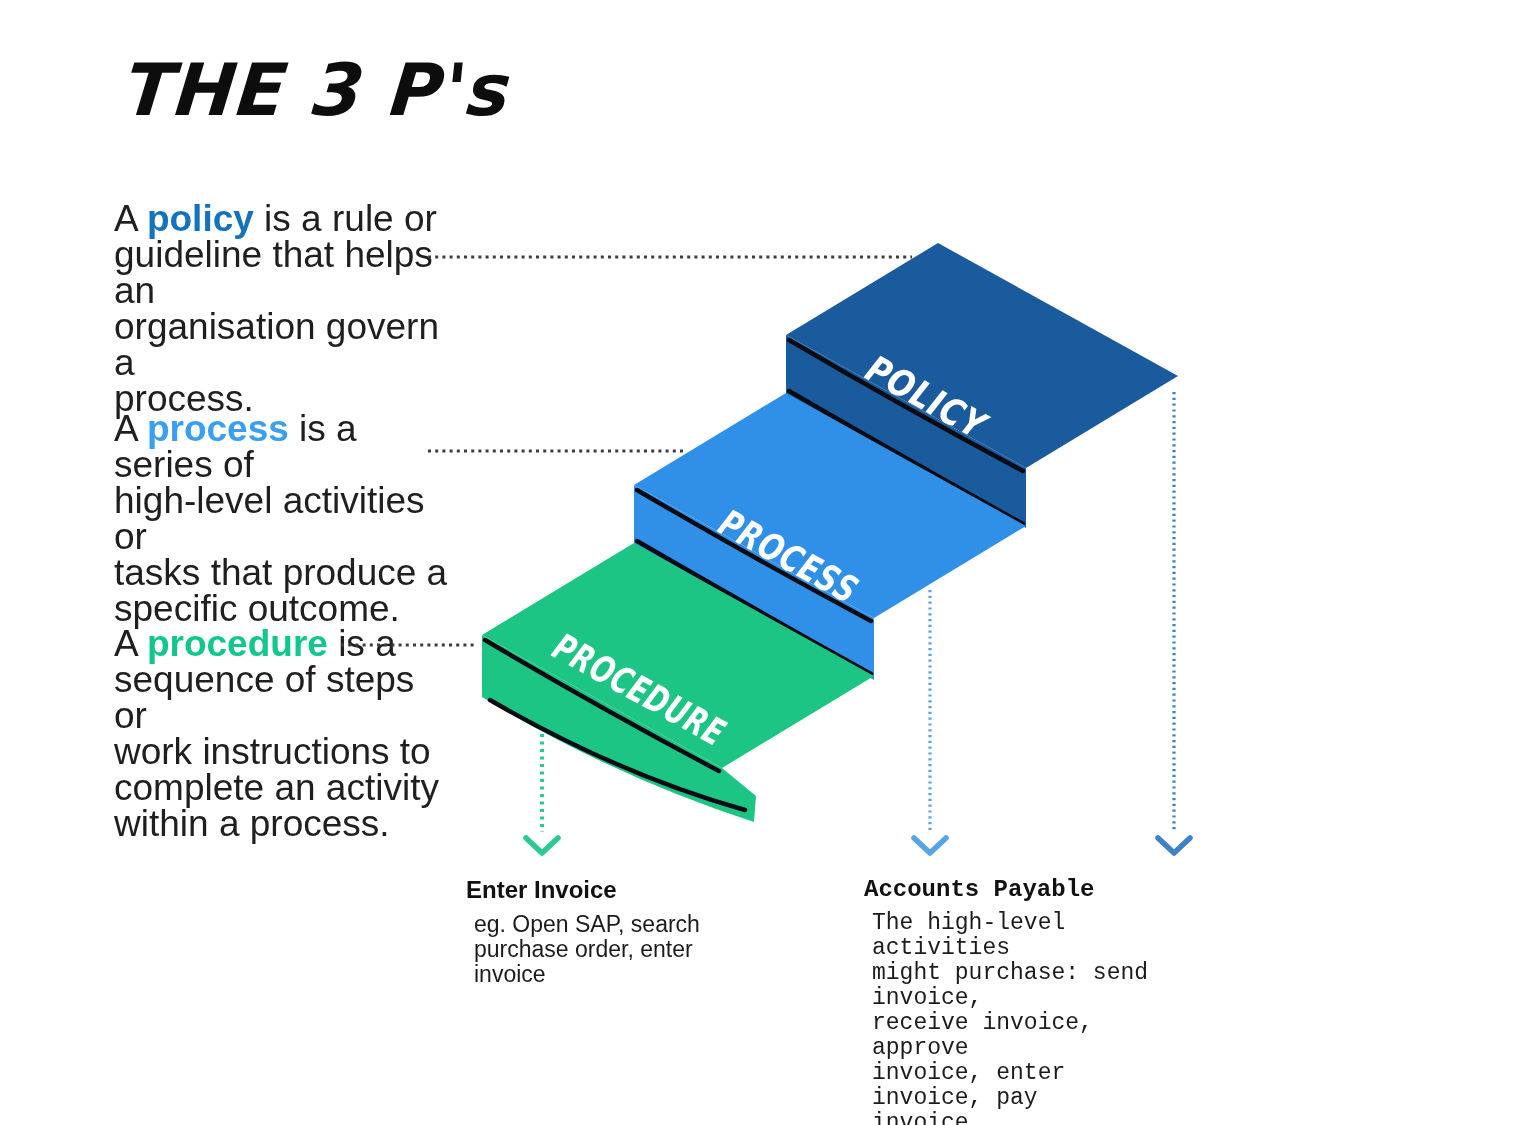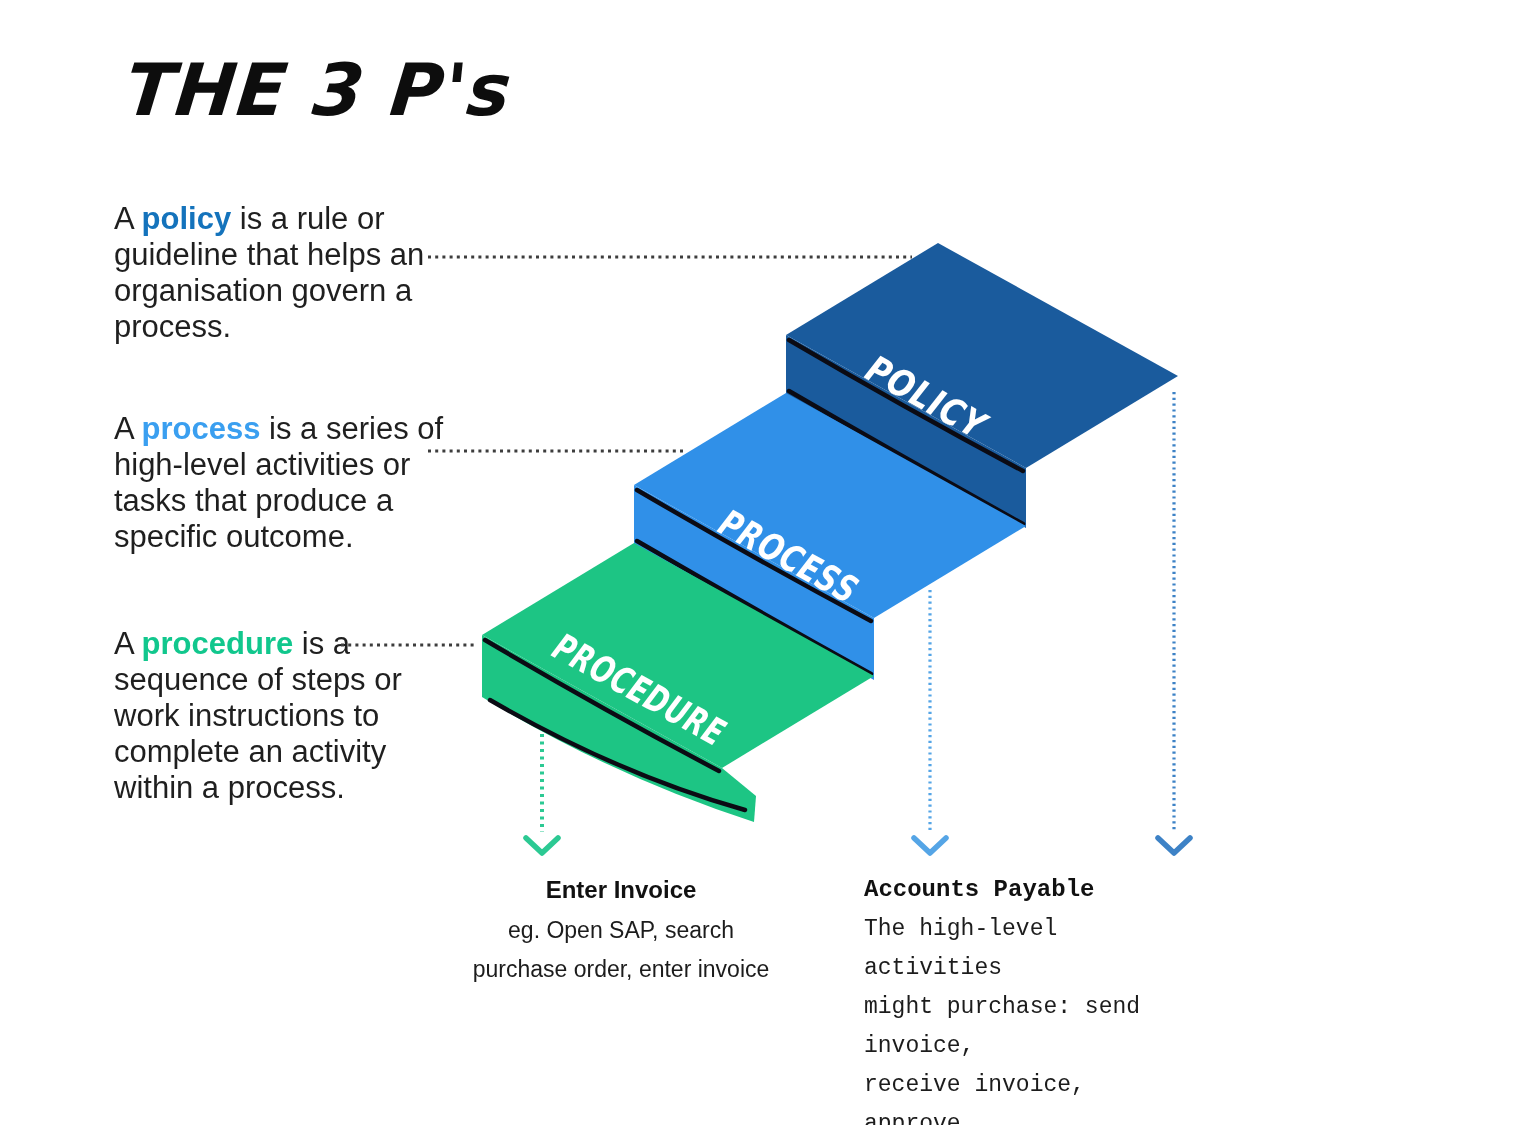--- a/index.html
+++ b/index.html
@@ -13,46 +13,46 @@
   .title{
     position:absolute;left:126px;top:48px;
     font-family:"DejaVu Sans", sans-serif;
     font-size:72px;font-weight:bold;font-style:italic;
     letter-spacing:1px;color:#0d0d0d;
     transform:skewX(-6deg);
     white-space:nowrap;
   }
   .definition{
     position:absolute;left:114px;width:340px;
-    font-size:31px;line-height:36px;color:#1f1f1f;
+    font-size:37px;line-height:36px;color:#1f1f1f;
     white-space:pre-line;
   }
   .definition b{font-weight:bold;}
   #def-policy{top:201px;}
   #def-process{top:411px;}
   #def-procedure{top:626px;}
   .stairs-svg{position:absolute;left:0;top:0;}
   .step-label{
     font-family:"DejaVu Sans", sans-serif;
     font-size:37px;font-weight:bold;font-style:italic;
     letter-spacing:1px;
   }
   .example{
     position:absolute;top:876px;
   }
-  #example-1{left:466px;width:310px;text-align:center;}
+  #example-1{left:466px;width:310px;}
   #example-2{left:864px;width:320px;font-family:Liberation Mono, monospace;}
   #example-3{left:1178px;width:250px;}
   .example h3{
     margin:0 0 7px 0;
     font-size:24px;font-weight:bold;color:#111111;
   }
   .example p{
-    margin:0;
-    font-size:23px;line-height:39px;color:#1c1c1c;
+    margin:8px;
+    font-size:23px;line-height:25px;color:#1c1c1c;
     white-space:pre-line;
   }
 </style>
 </head>
 <body>
 
 <div id="canvas">
 
   <div class="title">THE 3 P's</div>
 

